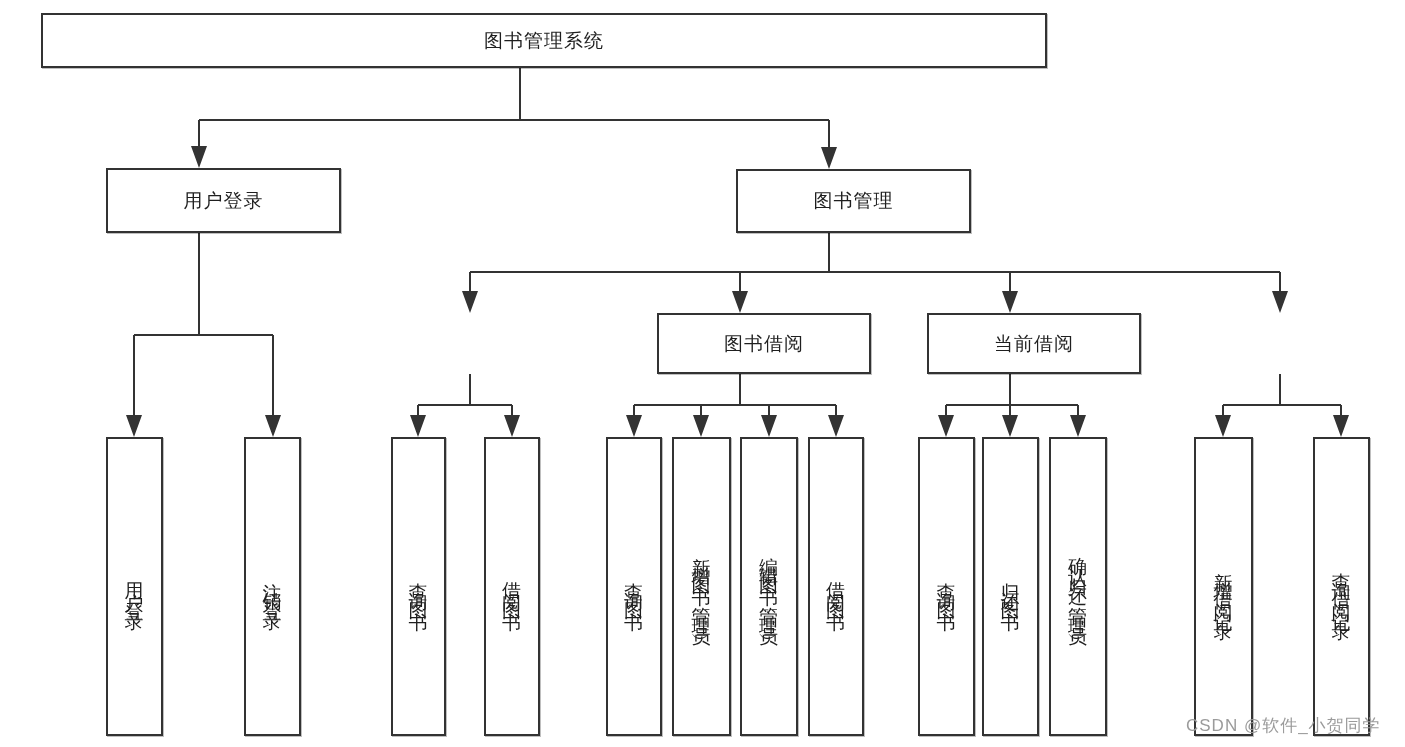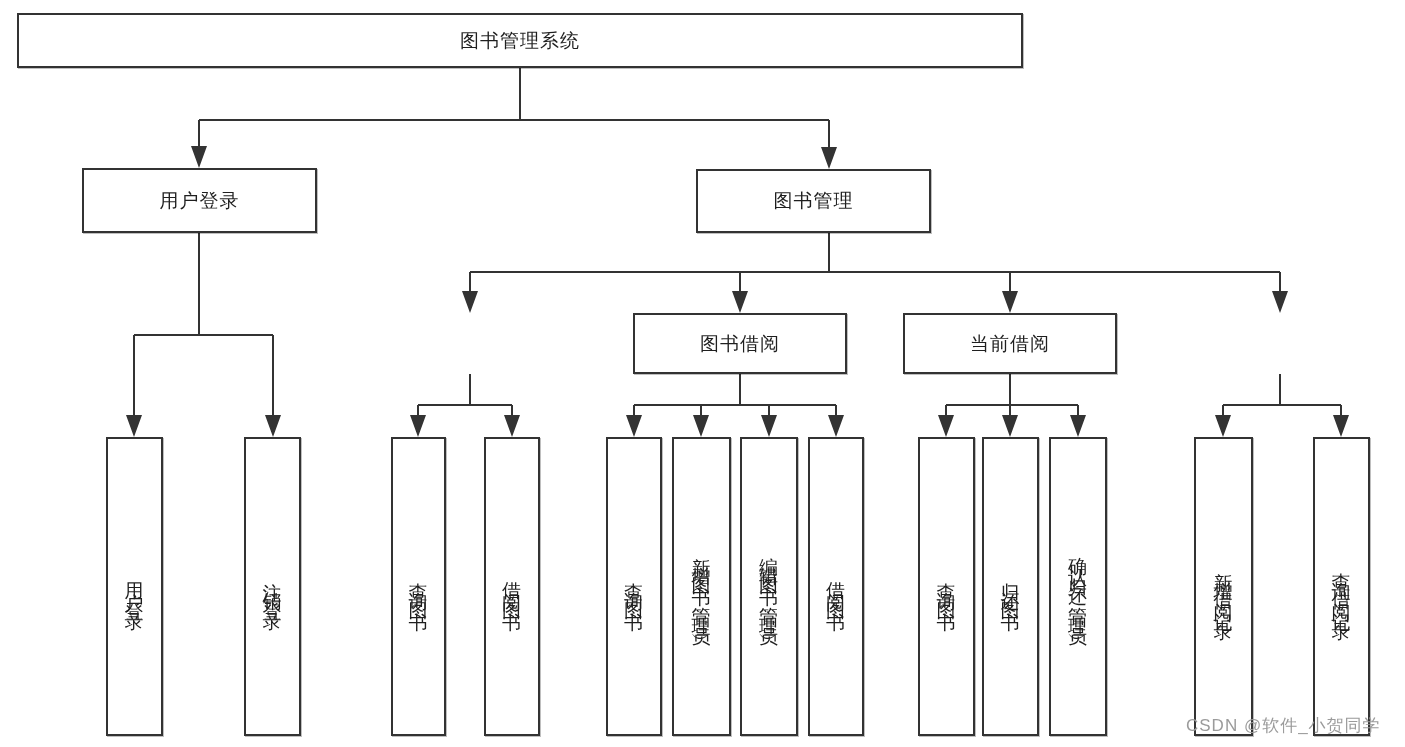--- a/index.html
+++ b/index.html
@@ -13,21 +13,21 @@
   #connectors{position:absolute;left:0;top:0;width:1405px;height:747px;}
   .hbox,.vbox{
     position:absolute;
     box-sizing:border-box;
     background:#ffffff;
     border:2px solid #333333;
     display:flex;align-items:center;justify-content:center;
     color:#1f1f1f;
     box-shadow:1px 1px 0 rgba(0,0,0,0.25);
   }
-  .hbox{font-size:19px;letter-spacing:1px;}
+  .hbox{font-size:19px;letter-spacing:1px;margin-left:24px;}
   .vbox{
     font-size:19px;
     writing-mode:vertical-rl;
     text-orientation:mixed;
     letter-spacing:10px;
     line-height:1;
     text-align:center;
   }
   #watermark{
     position:absolute;
@@ -75,21 +75,21 @@
       M1333 415 L1349 415 L1341 437 Z"></path>
   </svg>
 
   <div class="hbox" style="left:17px;top:13px;width:1006px;height:55px">
     <span>图书管理系统</span>
   </div>
 
   <div class="hbox" style="left:82px;top:168px;width:235px;height:65px">
     <span>用户登录</span>
   </div>
-  <div class="hbox" style="left:696px;top:169px;width:235px;height:64px">
+  <div class="hbox" style="left:712px;top:169px;width:235px;height:64px">
     <span>图书管理</span>
   </div>
 
   <div class="hbox" style="left:903px;top:313px;width:214px;height:61px">
     <span>当前借阅</span>
   </div>
   <div class="hbox" style="left:633px;top:313px;width:214px;height:61px">
     <span>图书借阅</span>
   </div>
 

